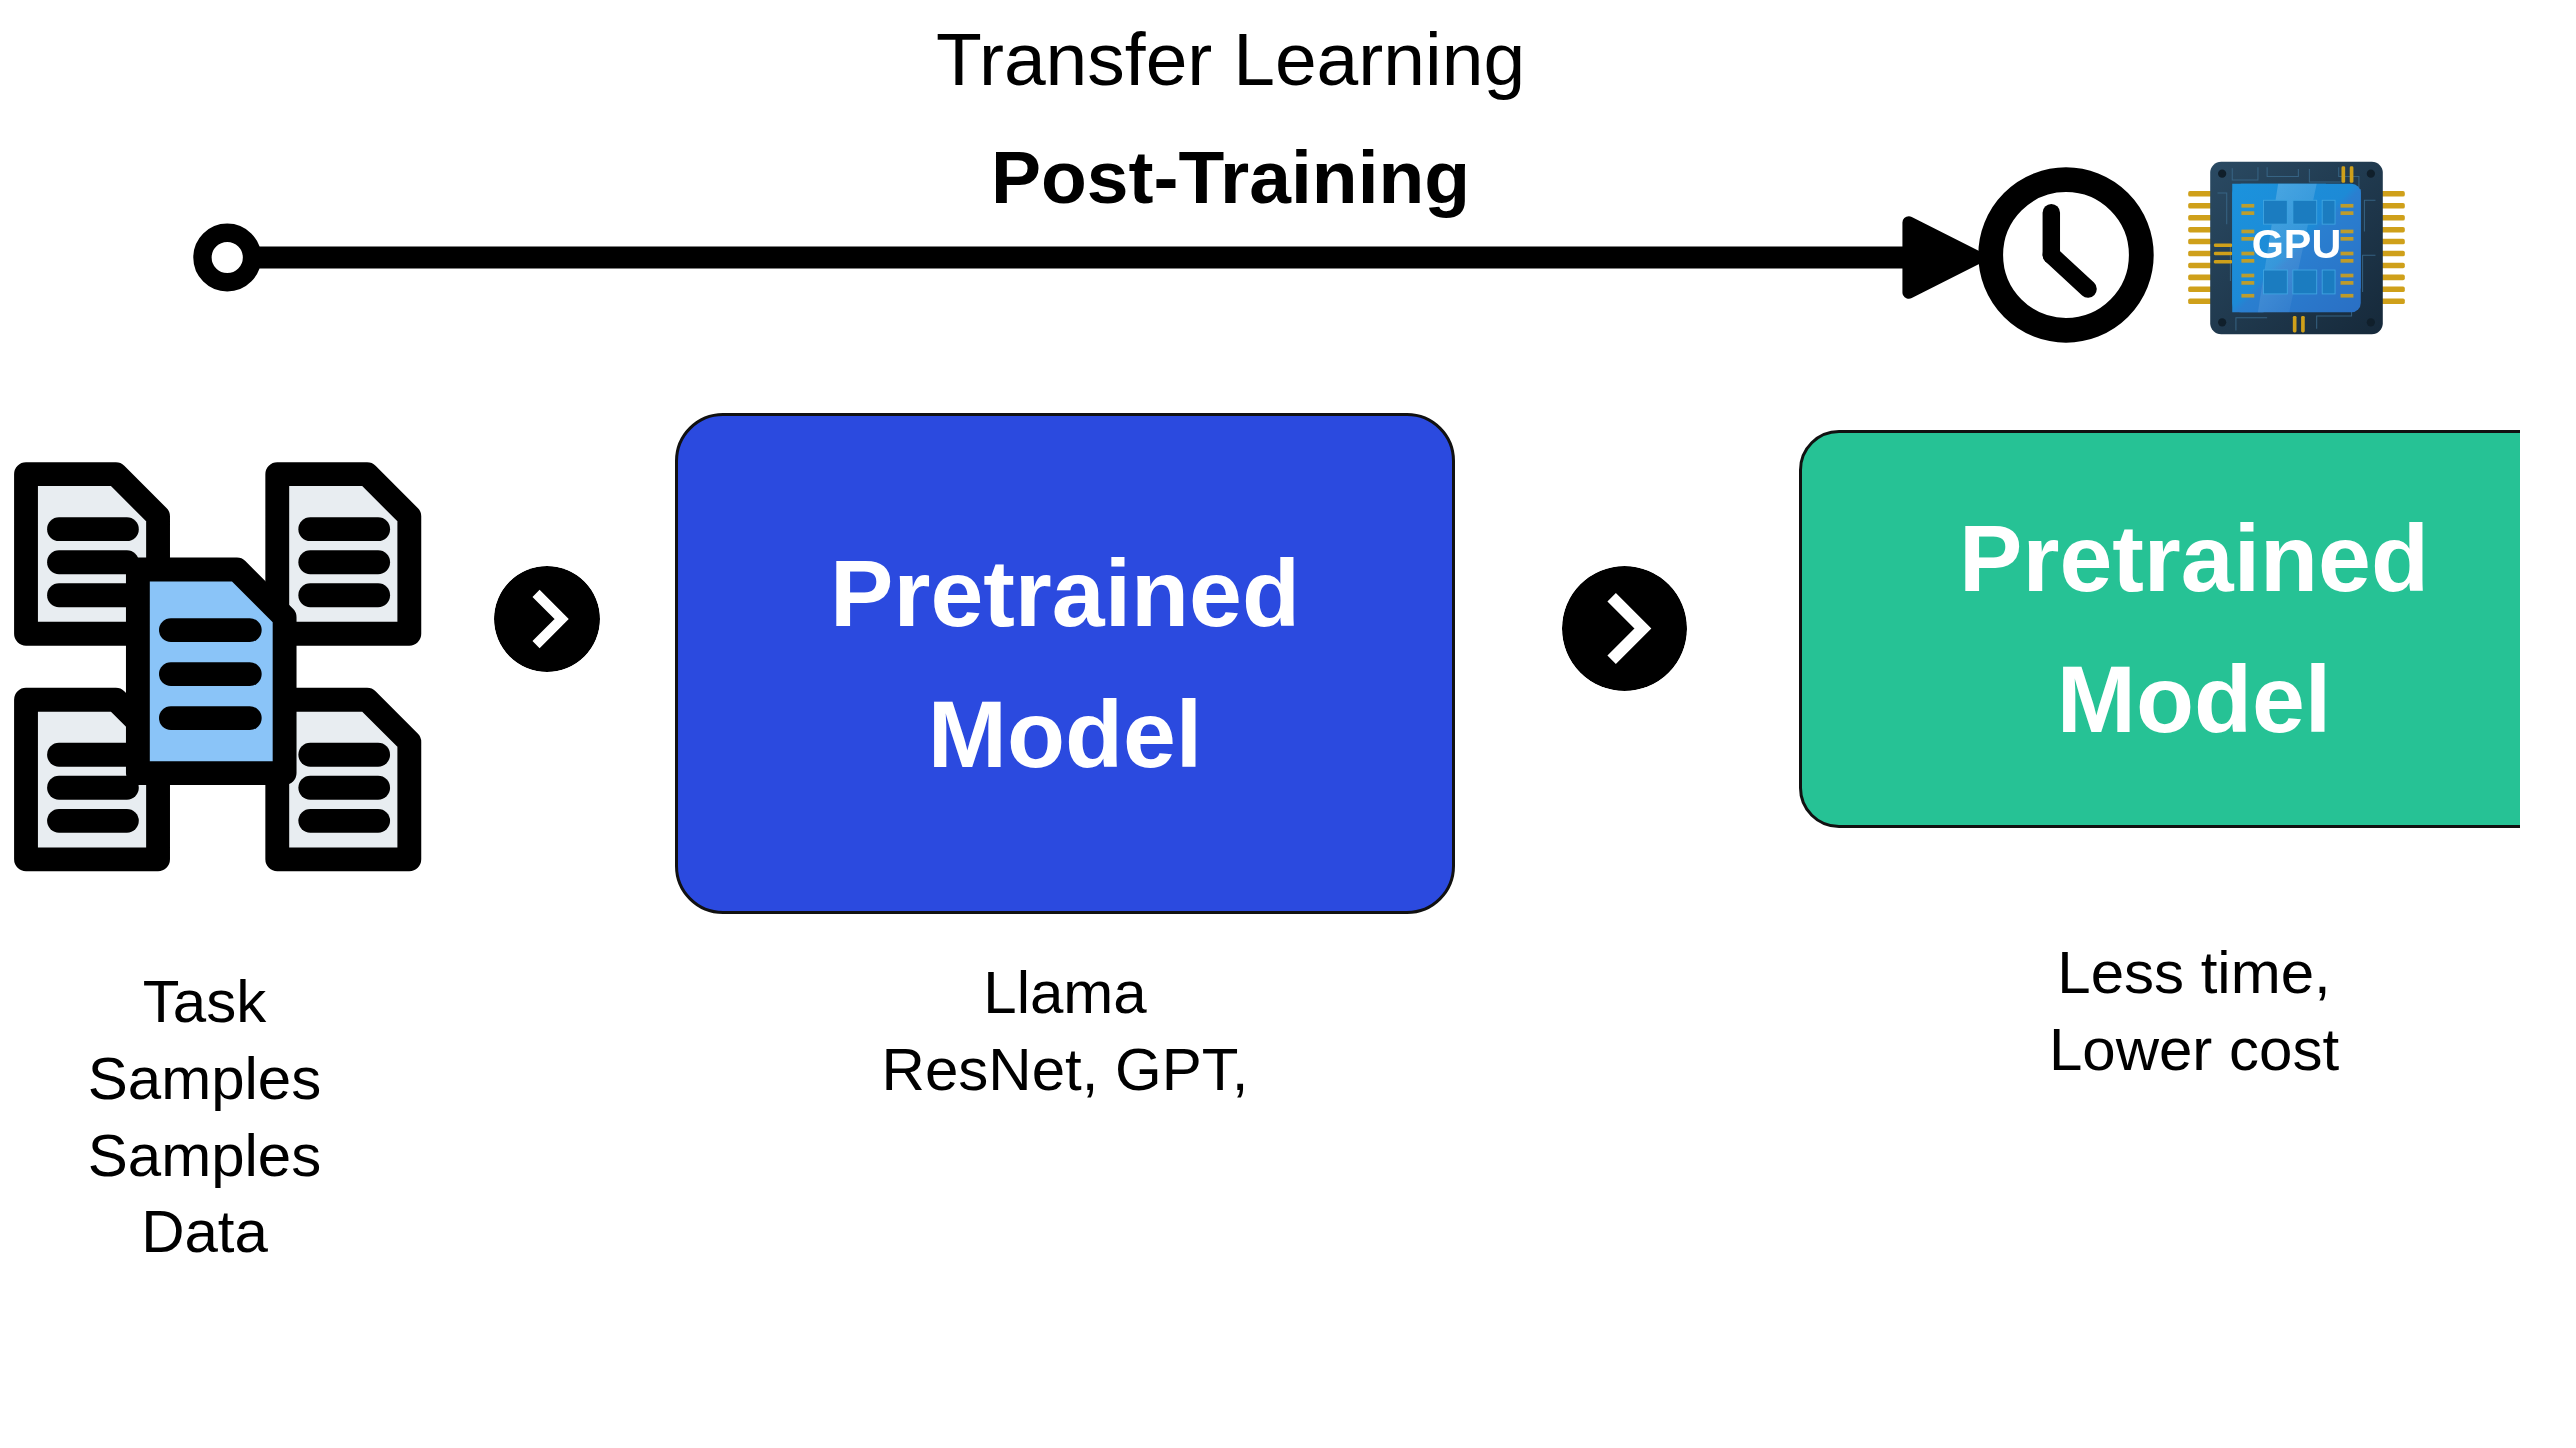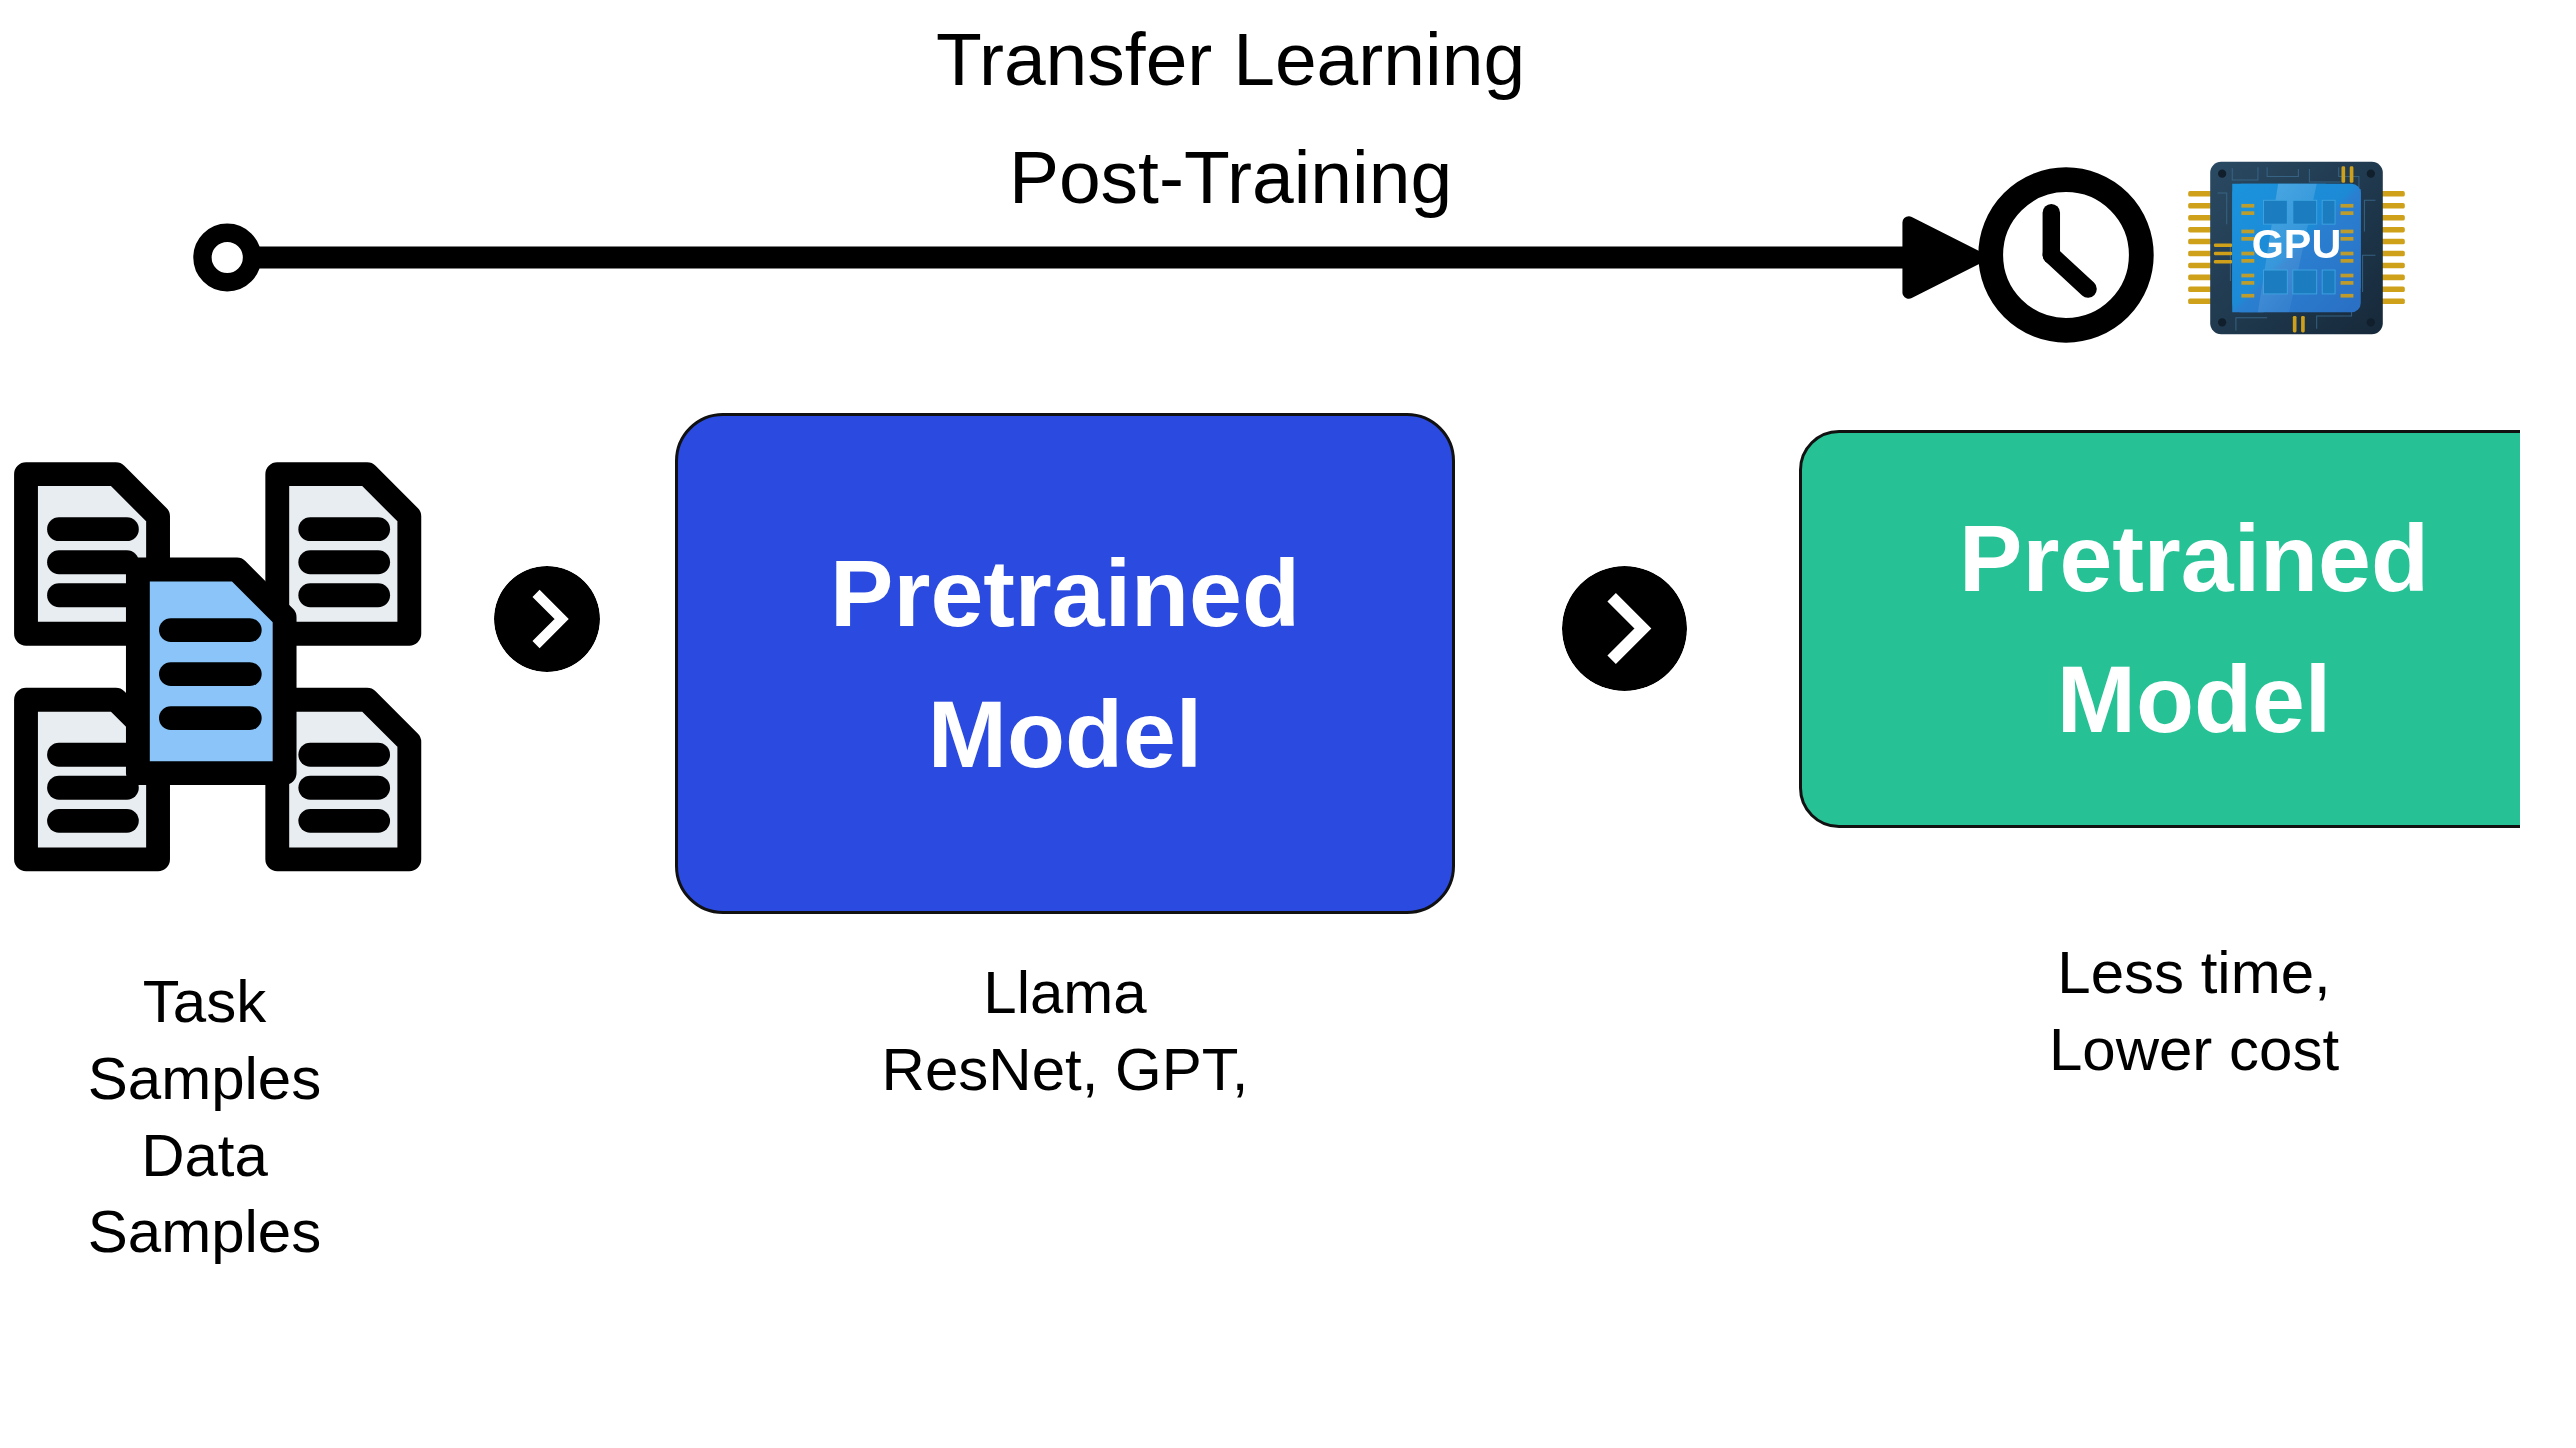--- a/index.html
+++ b/index.html
@@ -30,21 +30,21 @@
     white-space: nowrap;
   }
   #transfer-learning-label {
     top: 22px;
     font-size: 75px;
     font-weight: 400;
   }
   #post-training-label {
     top: 140px;
     font-size: 75px;
-    font-weight: 400;
+    font-weight: 700;
   }
 
   
   #timeline-arrow {
     position: absolute;
     left: 174px;
     top: 193px;
     width: 1845px;
     height: 129px;
   }
@@ -364,22 +364,22 @@
   </div>
 
   <div class="model-box" id="finetuned-model-box">
     <span class="model-line">Pretrained</span>
     <span class="model-line">Model</span>
   </div>
 
   <div class="caption" id="task-data-caption">
     <span class="caption-line">Task</span>
     <span class="caption-line">Samples</span>
+    <span class="caption-line">Samples</span>
     <span class="caption-line">Data</span>
-    <span class="caption-line">Samples</span>
   </div>
 
   <div class="caption" id="pretrained-examples-caption">
     <span class="caption-line">Llama</span>
     <span class="caption-line">ResNet, GPT,</span>
   </div>
 
   <div class="caption" id="finetuned-benefits-caption">
     <span class="caption-line">Less time,</span>
     <span class="caption-line">Lower cost</span>

